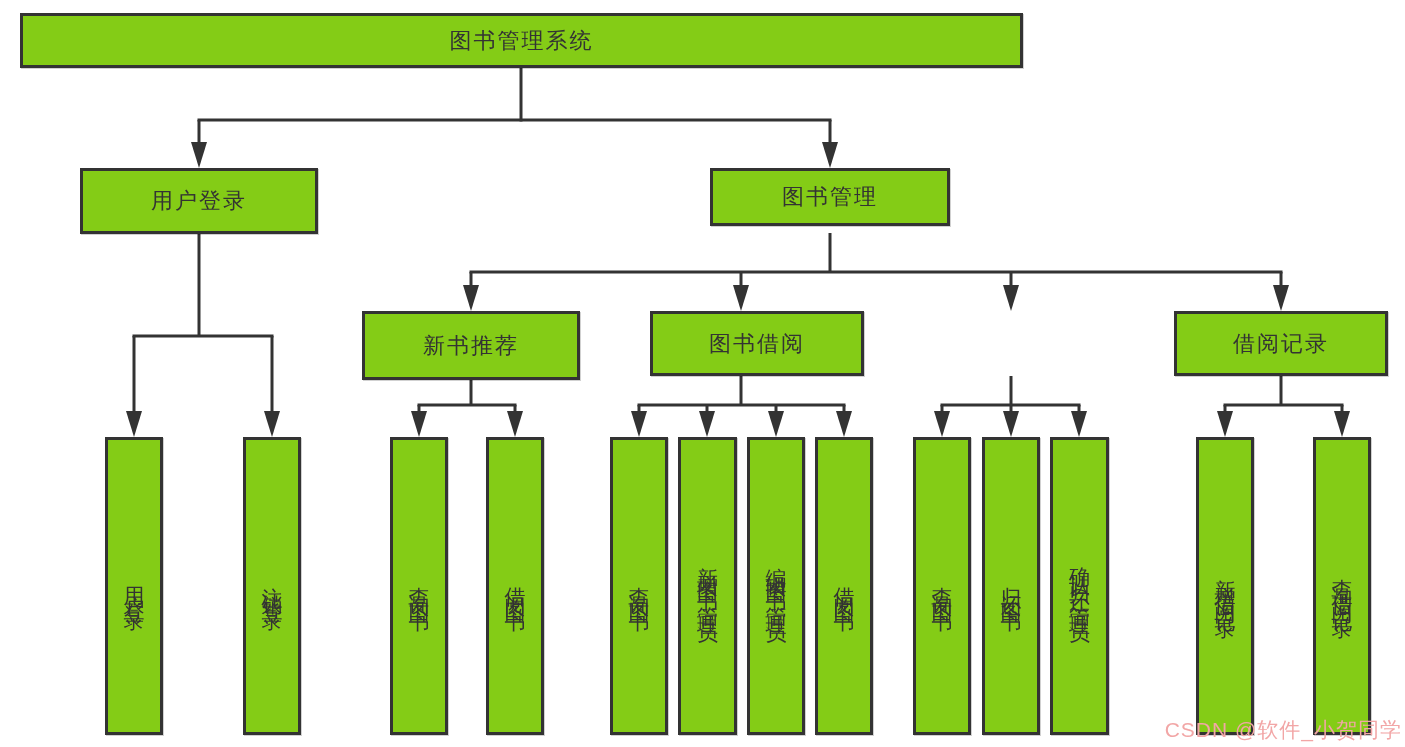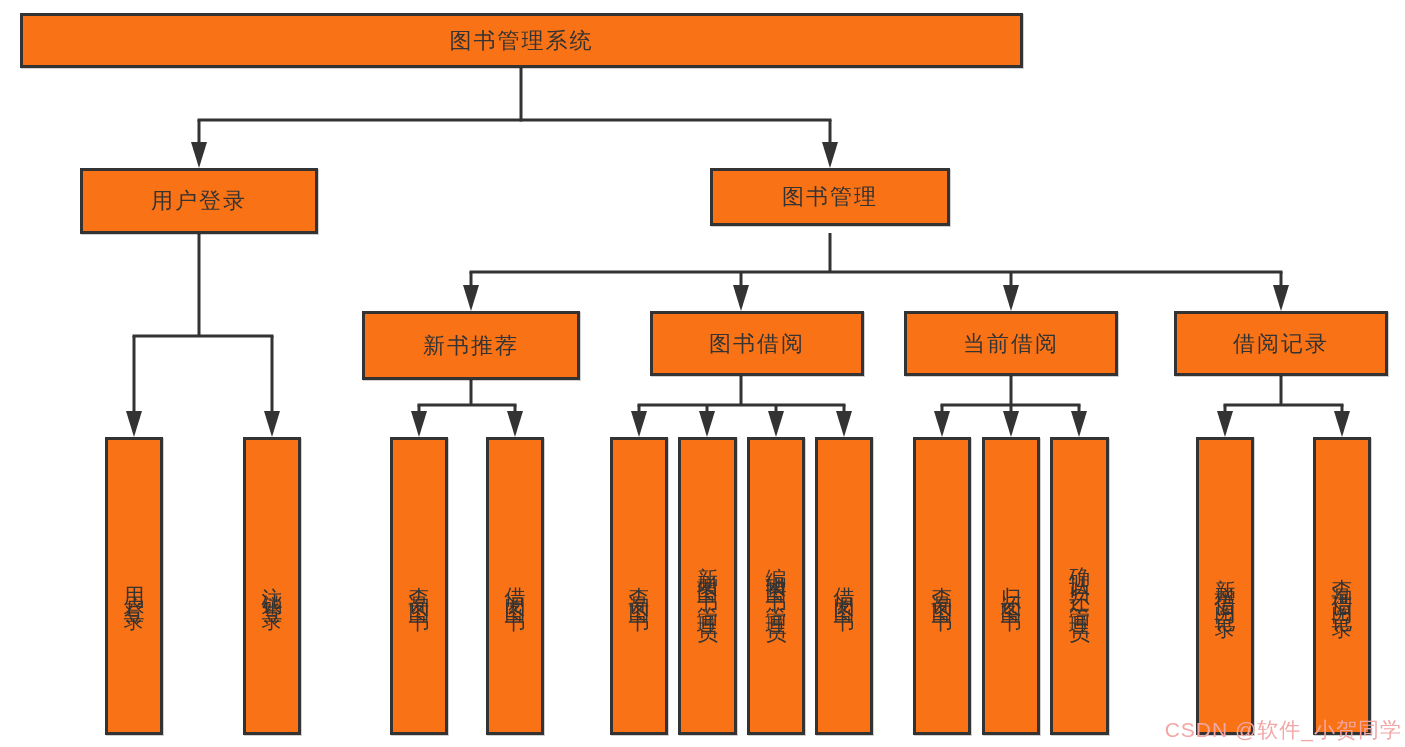--- a/index.html
+++ b/index.html
@@ -16,21 +16,21 @@
     color:#333333;
     overflow:hidden;
   }
   svg.connectors{position:absolute;left:0;top:0;z-index:1;}
   svg.connectors line{stroke:var(--line);stroke-width:3;}
   svg.connectors polygon{fill:var(--line);}
   .box{
     position:absolute;
     box-sizing:border-box;
     border:3px solid var(--line);
-    background:#f97316;
+    background:#84cc16;
     display:flex;align-items:center;justify-content:center;
     z-index:2;
     box-shadow:1px 1px 0 rgba(0,0,0,0.18);
   }
   .box.h{font-size:22px;letter-spacing:2px;white-space:nowrap;}
   .box.root{font-size:22px;}
   .vtext{
     writing-mode:vertical-rl;
     text-orientation:mixed;
     font-size:21px;
@@ -129,21 +129,20 @@
     </g>
   </svg>
 
   <div class="box h root" style="left:20px;top:13px;width:1003px;height:55px">图书管理系统</div>
 
   <div class="box h" style="left:80px;top:168px;width:238px;height:66px">用户登录</div>
   <div class="box h" style="left:710px;top:168px;width:240px;height:58px">图书管理</div>
 
   <div class="box h" style="left:362px;top:311px;width:218px;height:69px">新书推荐</div>
   <div class="box h" style="left:650px;top:311px;width:214px;height:65px">图书借阅</div>
-  <div class="box h" style="left:904px;top:311px;width:214px;height:65px">当前借阅</div>
   <div class="box h" style="left:1174px;top:311px;width:214px;height:65px">借阅记录</div>
 
   <div class="box v" style="left:105px;top:437px;width:58px;height:298px">
     <span class="vtext">用户登录</span>
   </div>
   <div class="box v" style="left:243px;top:437px;width:58px;height:298px">
     <span class="vtext">注销登录</span>
   </div>
 
   <div class="box v" style="left:390px;top:437px;width:58px;height:298px">

